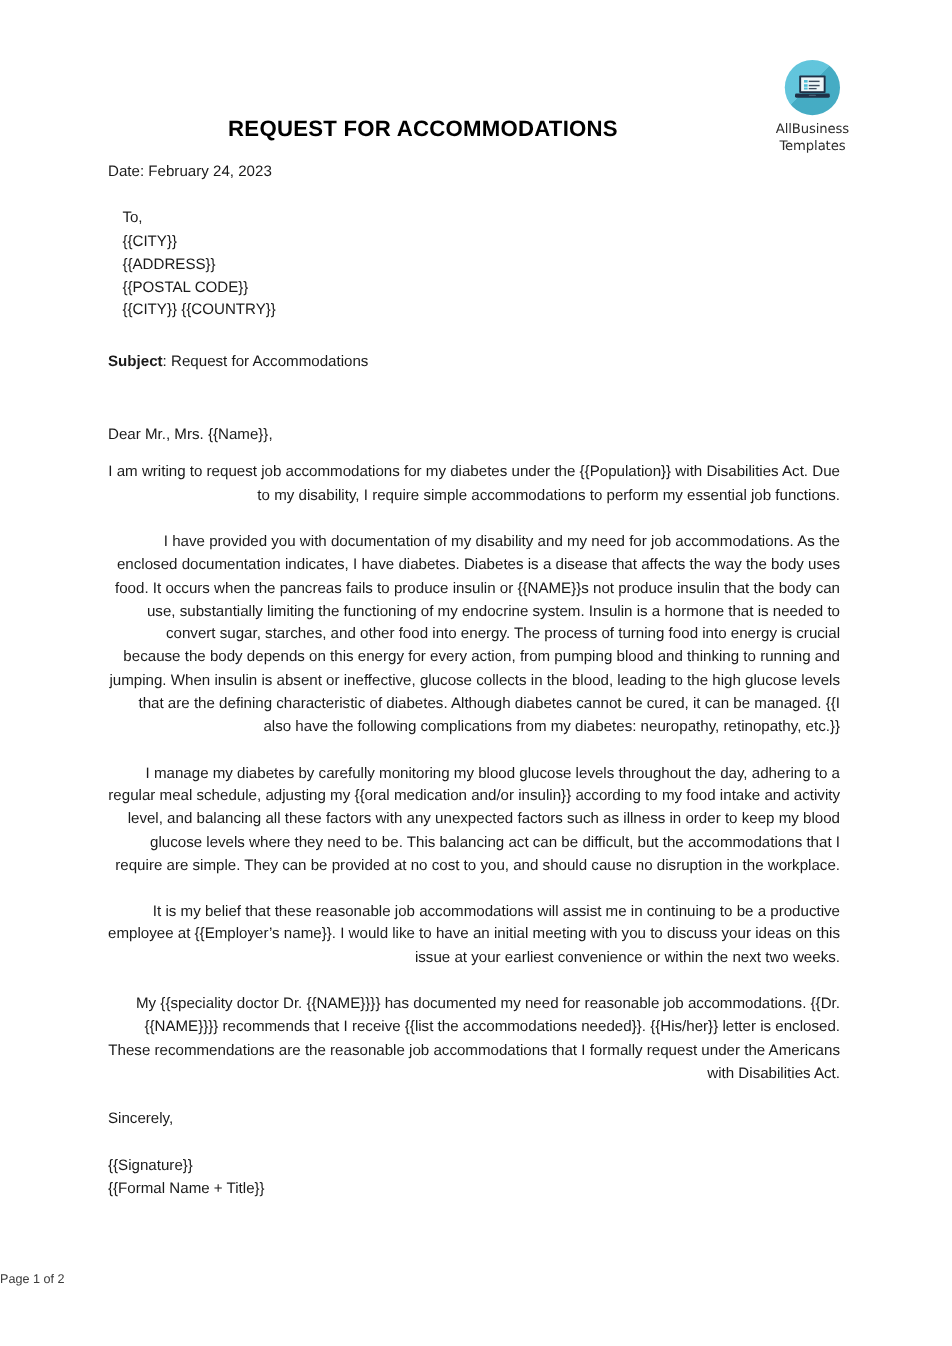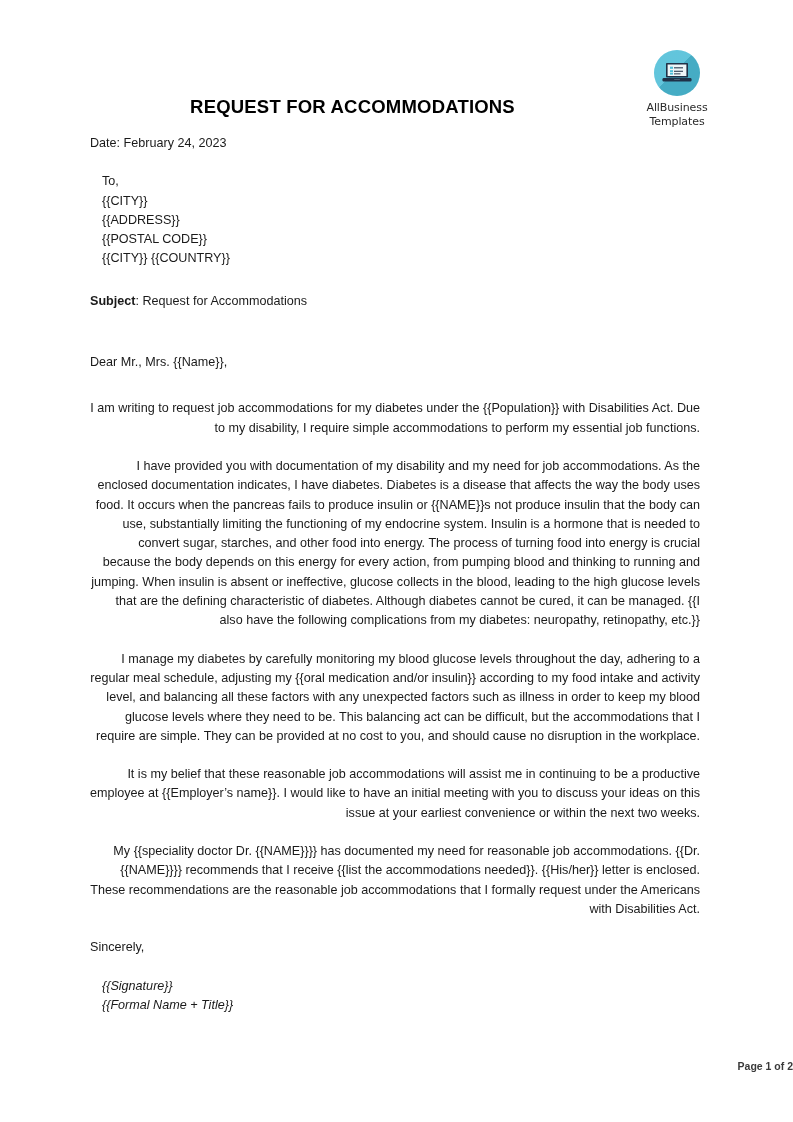--- a/index.html
+++ b/index.html
@@ -91,40 +91,39 @@
   .line-group { margin: 12px; }
   .line-group .ln { display: block; }
 
   .date-line { margin-bottom: 19px; }
 
   .addr-block { margin-bottom: 23px; }
 
   .subject-line { margin-bottom: 42px; }
   .subject-line .lbl { font-weight: bold; margin-top: 28px; }
 
-  .salutation { margin-bottom: 27px; }
+  .salutation { margin-bottom: 12px; }
 
   p.para {
     margin: 0 0 19px 0;
     text-align: right;
   }
 
   .closing { margin: 0 0 19px 0; }
-  .signature-block { margin: 12px; font-style: italic; }
+  .signature-block { margin: 0; }
 
   
   .footer {
     position: absolute;
     top: 1060px;
     left: 0;
     width: 793px;
-    text-align: right;
+    text-align: left;
     font-size: 10.5px;
     color: #3a3a3a;
-    font-weight: bold;
   }
 </style>
 </head>
 <body>
 
 <div class="page">
 
   <div class="logo-block">
     <div class="logo-mark">
       <div class="longshadow"></div>

